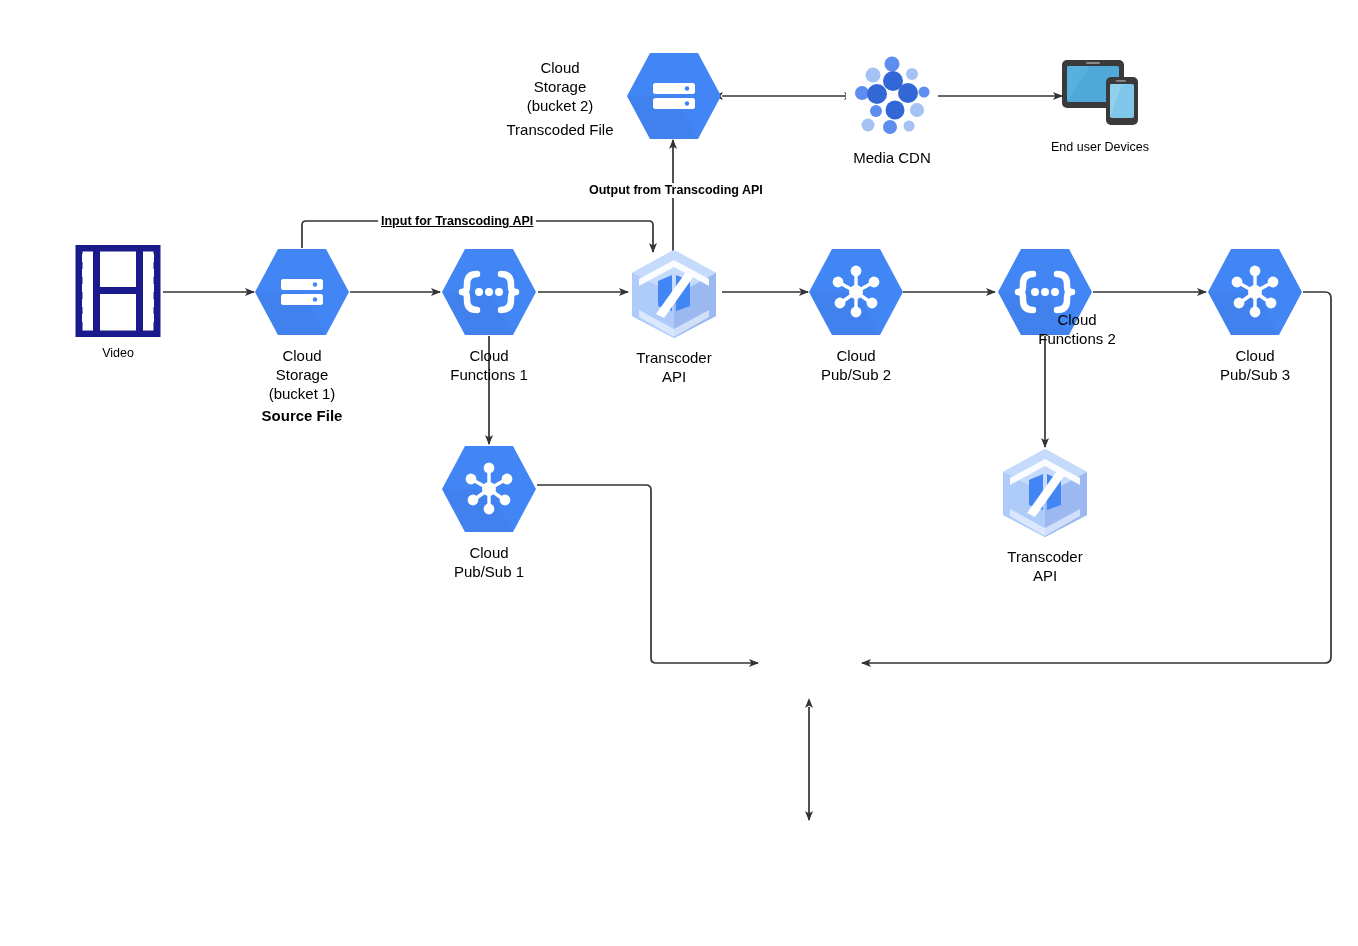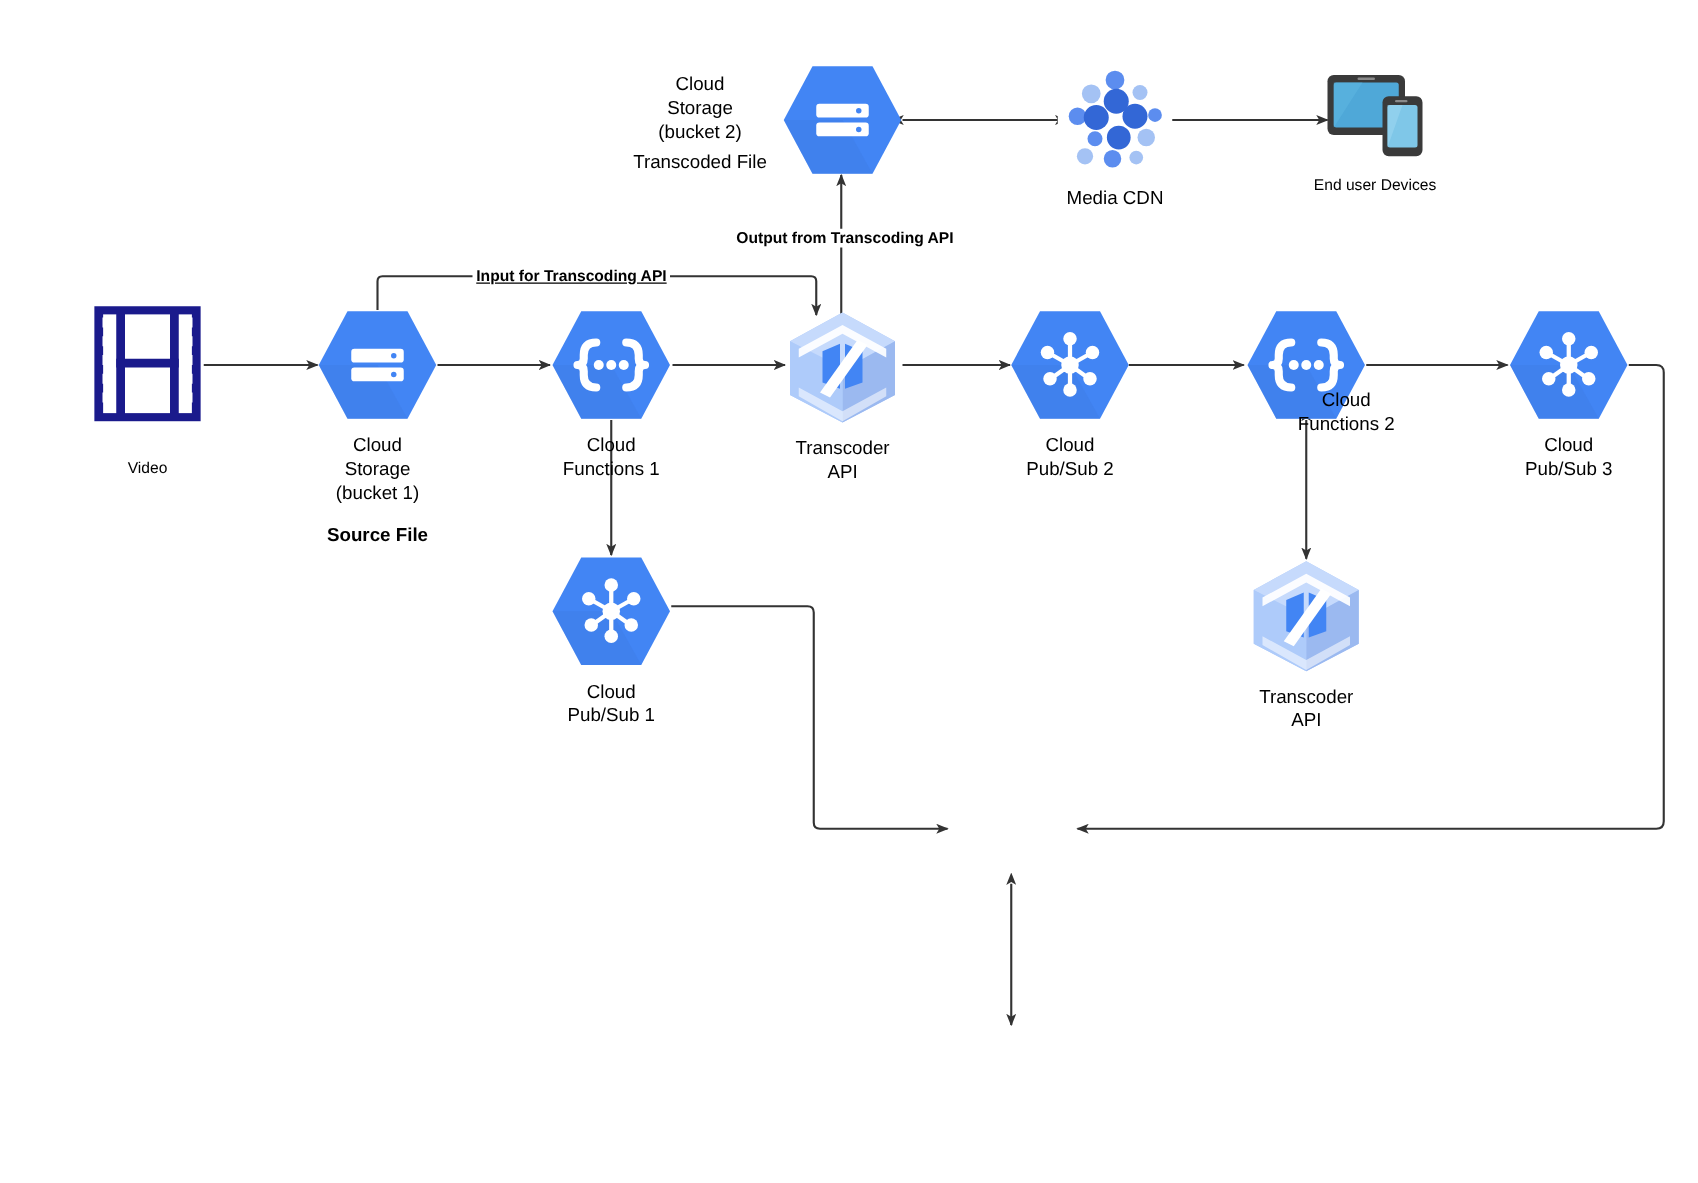--- a/index.html
+++ b/index.html
@@ -42,21 +42,21 @@
     font-size: 15px;
     line-height: 19px;
     white-space: pre-line;
     font-family: "Liberation Sans", sans-serif;
   }
   .node .caption.small {
     font-size: 12.5px;
     line-height: 16px;
   }
   .node .sub-bold {
-    margin-top: 15px;
+    margin-top: 3px;
     font-weight: bold;
     font-size: 15px;
     line-height: 19px;
     color: #000000;
     text-align: center;
   }
   .caption-above {
     position: absolute;
     text-align: center;
     color: #000000;
@@ -121,21 +121,21 @@
       <path d="M1303,292 L1325,292 Q1331,292 1331,298 L1331,657 Q1331,663 1325,663 L862,663" marker-end="url(#ah)"></path>
 
       <path d="M809,707 L809,820" marker-end="url(#ah)" marker-start="url(#ah-start)"></path>
     </g>
   </svg>
 
   <div class="edge-label" style="left:378px; top:214px;text-decoration:underline;">Input for Transcoding API</div>
 
   <div class="edge-label" style="left:586px; top:183px;">Output from Transcoding API</div>
 
-  <div class="node" style="left:70px; top:245px; width:96px;gap:20px;">
+  <div class="node" style="left:70px; top:245px; width:96px;">
     <span class="glyph">
       <svg width="86" height="92" viewBox="0 0 86 92" xmlns="http://www.w3.org/2000/svg">
         <rect x="4" y="3" width="78" height="86" fill="none" stroke="#1A1A8C" stroke-width="7"></rect>
         <rect x="18" y="3" width="7" height="86" fill="#1A1A8C"></rect>
         <rect x="61" y="3" width="7" height="86" fill="#1A1A8C"></rect>
         <rect x="18" y="42" width="50" height="7" fill="#1A1A8C"></rect>
         <g fill="#ffffff">
           <rect x="7" y="9" width="9" height="8"></rect>
             <rect x="7" y="24" width="9" height="8"></rect>
           <rect x="7" y="39" width="9" height="8"></rect>

